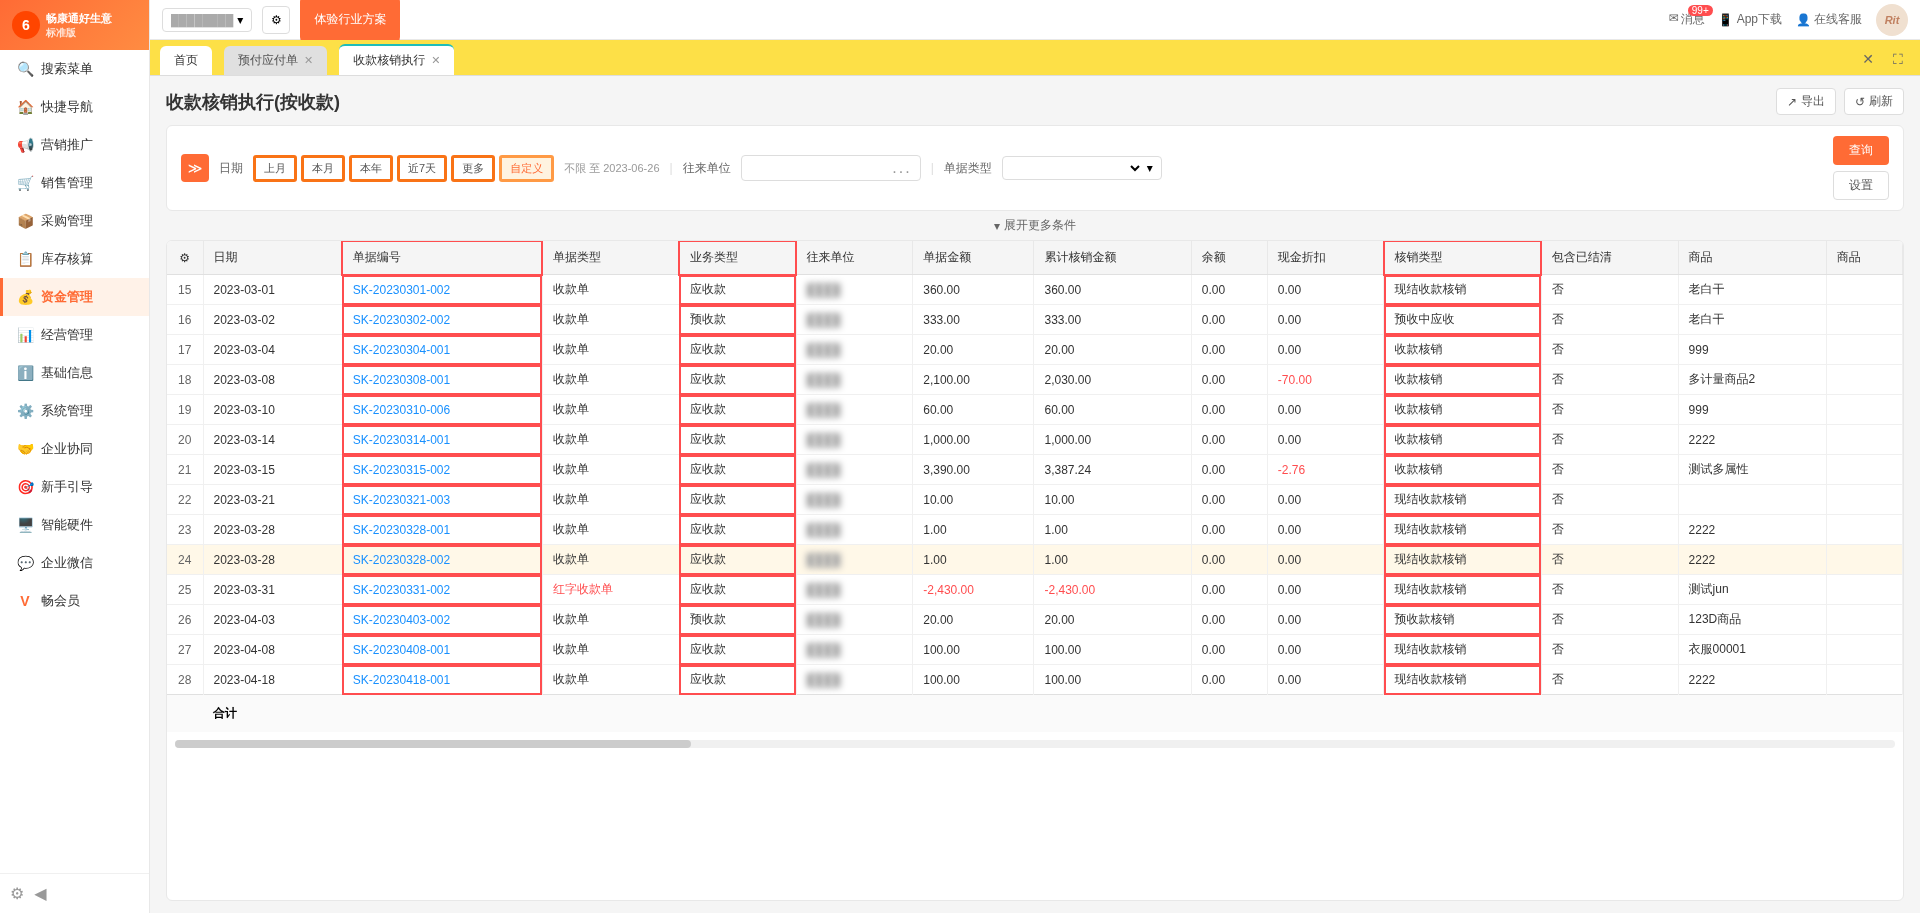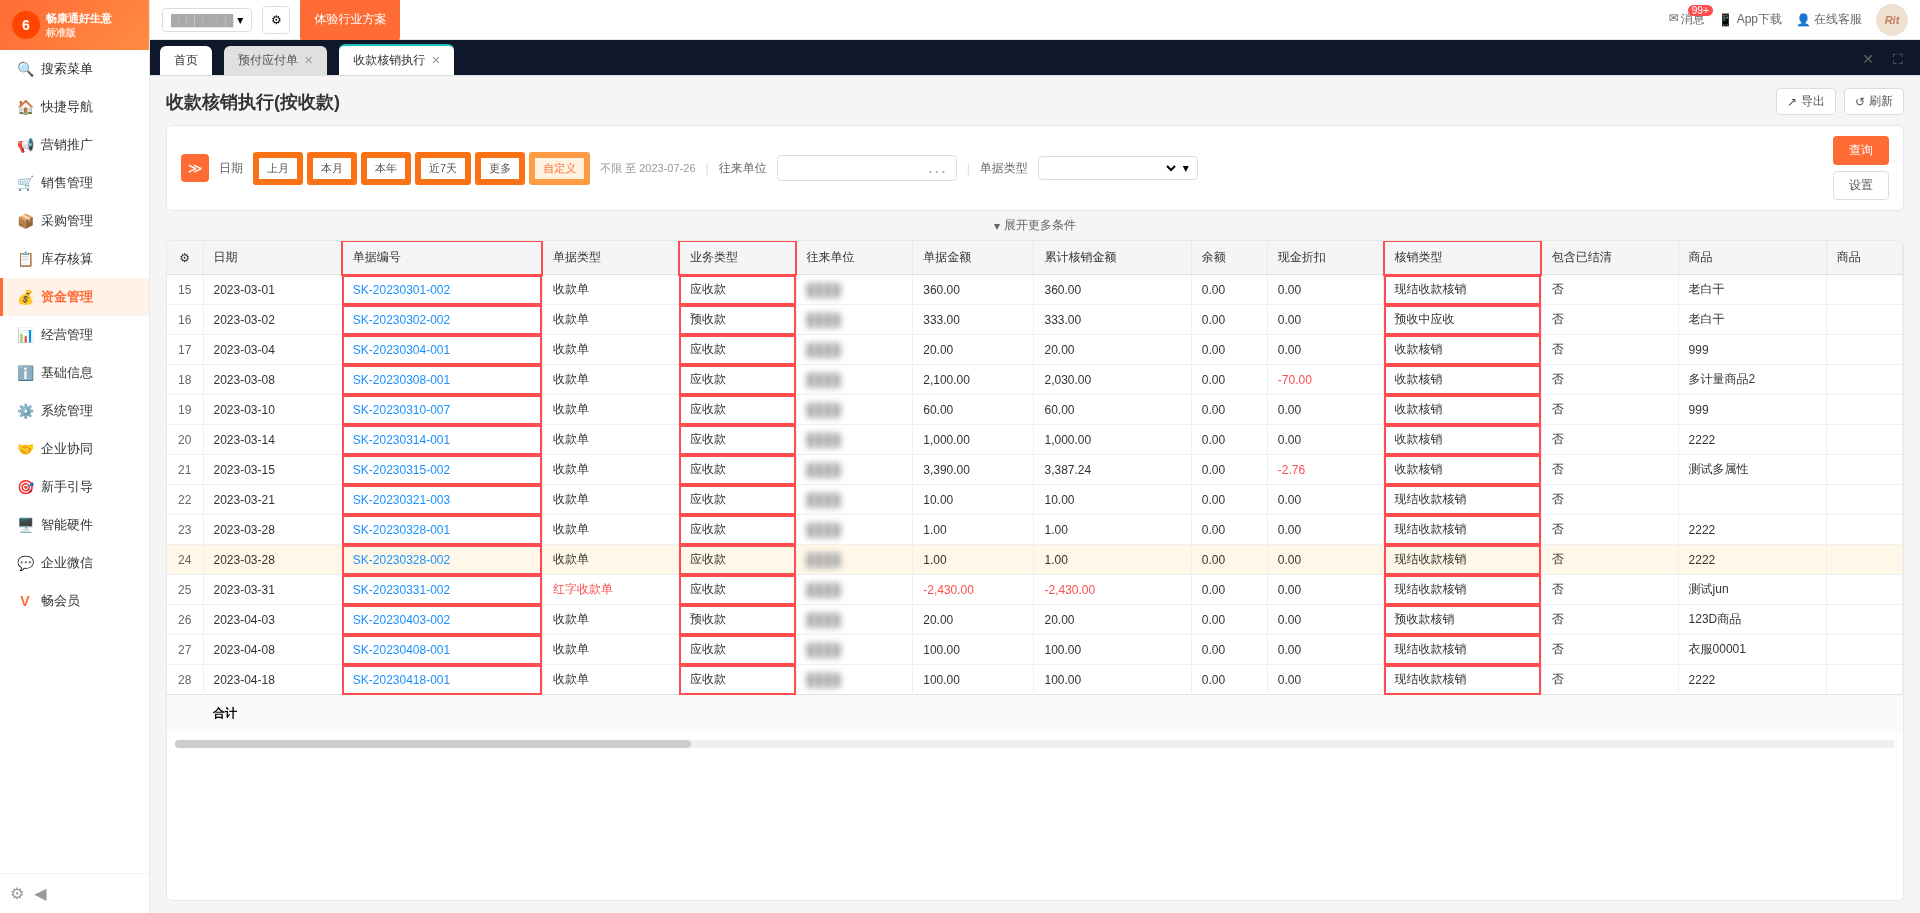--- a/index.html
+++ b/index.html
@@ -39,21 +39,21 @@
     .page-title-row { display: flex; align-items: center; justify-content: space-between; }
     .page-title { font-size: 18px; font-weight: bold; color: #333; }
     .page-actions { display: flex; gap: 8px; }
     .action-btn { display: flex; align-items: center; gap: 4px; padding: 4px 10px; border: 1px solid #ddd; border-radius: 4px; background: #fff; cursor: pointer; font-size: 12px; color: #555; }
 
     
     .filter-bar { background: #fff; border: 1px solid #e8e8e8; border-radius: 6px; padding: 10px 14px; display: flex; align-items: center; gap: 10px; flex-wrap: wrap; }
     .filter-expand { width: 28px; height: 28px; background: #ff6b35; color: white; border-radius: 4px; display: flex; align-items: center; justify-content: center; cursor: pointer; font-size: 14px; flex-shrink: 0; }
     .filter-label { font-size: 12px; color: #666; }
     .filter-date-btns { display: flex; gap: 4px; }
-    .filter-date-btn { padding: 3px 8px; border: 6px solid #f97316; border-radius: 3px; cursor: pointer; font-size: 11px; color: #555; background: #fff; }
+    .filter-date-btn { padding: 3px 8px; border: 3px solid #f97316; border-radius: 3px; cursor: pointer; font-size: 11px; color: #555; background: #fff; }
     .filter-date-btn.custom { background: #fff3e0; border-color: #ff9a45; color: #ff6b35; }
     .filter-sep { color: #ddd; }
     .filter-input-wrap { display: flex; align-items: center; border: 1px solid #ddd; border-radius: 4px; padding: 3px 8px; background: #fff; min-width: 180px; gap: 4px; }
     .filter-input-wrap input { border: none; outline: none; font-size: 12px; flex: 1; }
     .filter-dots { color: #999; font-size: 16px; letter-spacing: 2px; cursor: pointer; }
     .filter-select-wrap { display: flex; align-items: center; border: 1px solid #ddd; border-radius: 4px; padding: 3px 8px; background: #fff; min-width: 160px; gap: 4px; }
     .filter-select-wrap select { border: none; outline: none; font-size: 12px; flex: 1; background: transparent; }
     .query-btn { background: #ff6b35; color: white; border: none; padding: 6px 16px; border-radius: 4px; cursor: pointer; font-size: 12px; }
     .set-btn { background: #fff; color: #555; border: 1px solid #ddd; padding: 5px 12px; border-radius: 4px; cursor: pointer; font-size: 12px; }
     .expand-more { display: flex; align-items: center; gap: 4px; color: #666; font-size: 12px; cursor: pointer; }
@@ -179,21 +179,21 @@
         <span>App下载</span>
       </div>
       <div style="display:flex;align-items:center;gap:3px;">
         <span>👤</span>
         <span>在线客服</span>
       </div>
       <div style="width:32px;height:32px;background:#f0e0d0;border-radius:50%;display:flex;align-items:center;justify-content:center;font-size:11px;color:#c08060;font-style:italic;font-weight:bold;">Rit</div>
     </div>
   </div>
 
-  <div class="tabbar" style="background:#0f172a;gap:12px;">
+  <div class="tabbar" style="background:#fde047;gap:12px;">
     <div class="tab home">
       <span>首页</span>
     </div>
     <div class="tab">
       <span>预付应付单</span>
       <span class="tab-close">✕</span>
     </div>
     <div class="tab active" style="border-top:2px solid #1ebdb9;">
       <span>收款核销执行</span>
       <span class="tab-close">✕</span>
@@ -225,21 +225,21 @@
       <span class="filter-label">日期</span>
       <div class="filter-date-btns">
         <button class="filter-date-btn">上月</button>
         <button class="filter-date-btn">本月</button>
         <button class="filter-date-btn">本年</button>
         <button class="filter-date-btn">近7天</button>
         <button class="filter-date-btn">更多</button>
         <button class="filter-date-btn custom">自定义</button>
       </div>
       <div style="font-size:11px;color:#999;display:flex;flex-direction:column;">
-        <span>不限 至 2023-07-26</span>
+        <span>不限 至 2023-06-26</span>
       </div>
       <span class="filter-sep">|</span>
       <span class="filter-label">往来单位</span>
       <div class="filter-input-wrap">
         <input type="text" style="width: 120px;">
         <span class="filter-dots">...</span>
       </div>
       <span class="filter-sep">|</span>
       <span class="filter-label">单据类型</span>
       <div class="filter-select-wrap">
@@ -346,21 +346,21 @@
     <td>0.00</td>
     <td class="red-text">-70.00</td>
     <td style="outline:2px solid #ff4d4f;outline-offset:-2px;">收款核销</td>
     <td>否</td>
     <td>多计量商品2</td>
     <td></td>
   </tr>
             <tr>
     <td class="num-col">19</td>
     <td>2023-03-10</td>
-    <td class="link-col" style="outline:2px solid #ff4d4f;outline-offset:-2px;"><a href="#">SK-20230310-007</a></td>
+    <td class="link-col" style="outline:2px solid #ff4d4f;outline-offset:-2px;"><a href="#">SK-20230310-006</a></td>
     <td style="">收款单</td>
     <td style="outline:2px solid #ff4d4f;outline-offset:-2px;">应收款</td>
     <td class="gray-blur">████</td>
     <td class="">60.00</td>
     <td class="">60.00</td>
     <td>0.00</td>
     <td class="">0.00</td>
     <td style="outline:2px solid #ff4d4f;outline-offset:-2px;">收款核销</td>
     <td>否</td>
     <td>999</td>

